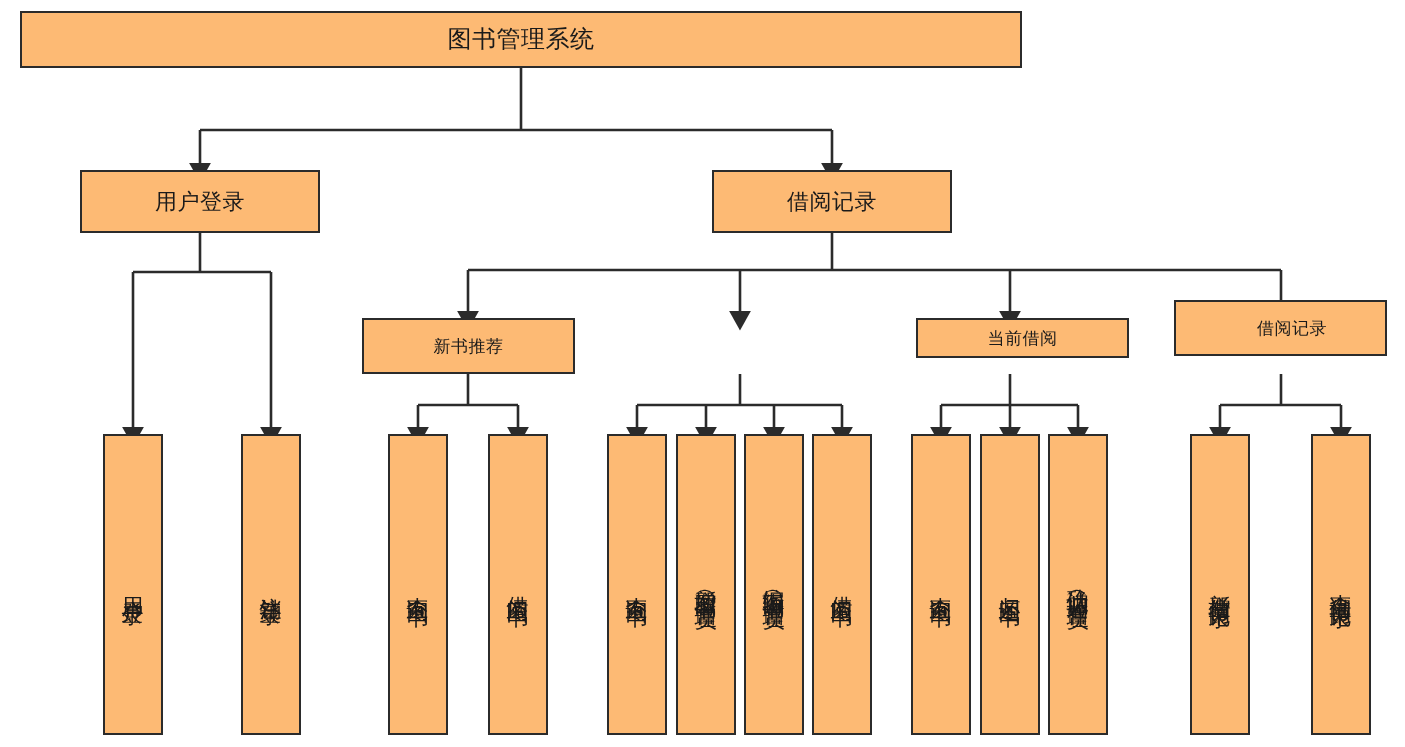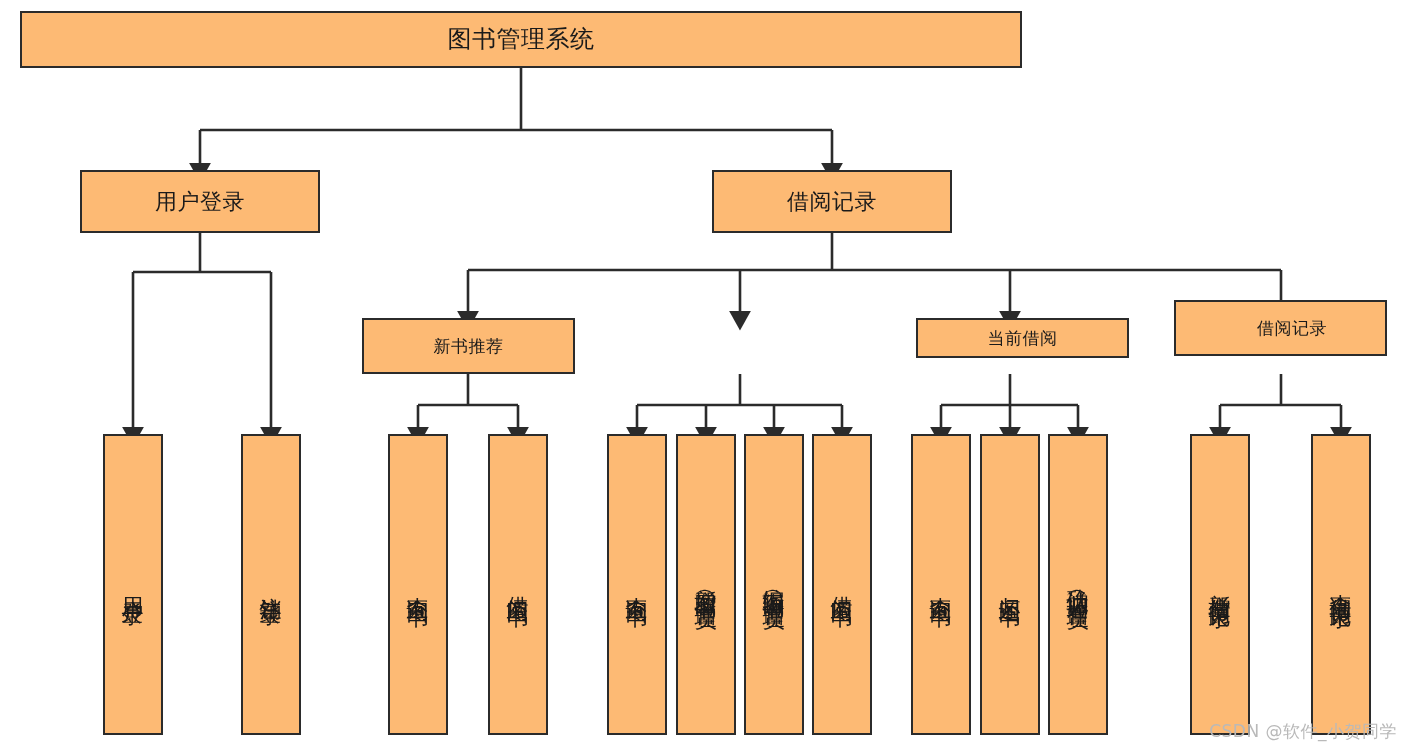--- a/index.html
+++ b/index.html
@@ -203,15 +203,14 @@
   </div>
 
   <div class="node leaf" style="left:1190px; top:434px; width:60px; height:301px;">
     <span class="node-label">新增借阅记录</span>
   </div>
 
   <div class="node leaf" style="left:1311px; top:434px; width:60px; height:301px;">
     <span class="node-label">查询借阅记录</span>
   </div>
 
-  <div id="watermark">CSDN @软件_小贺同学</div>
 
 </div>
 
 </body></html>

